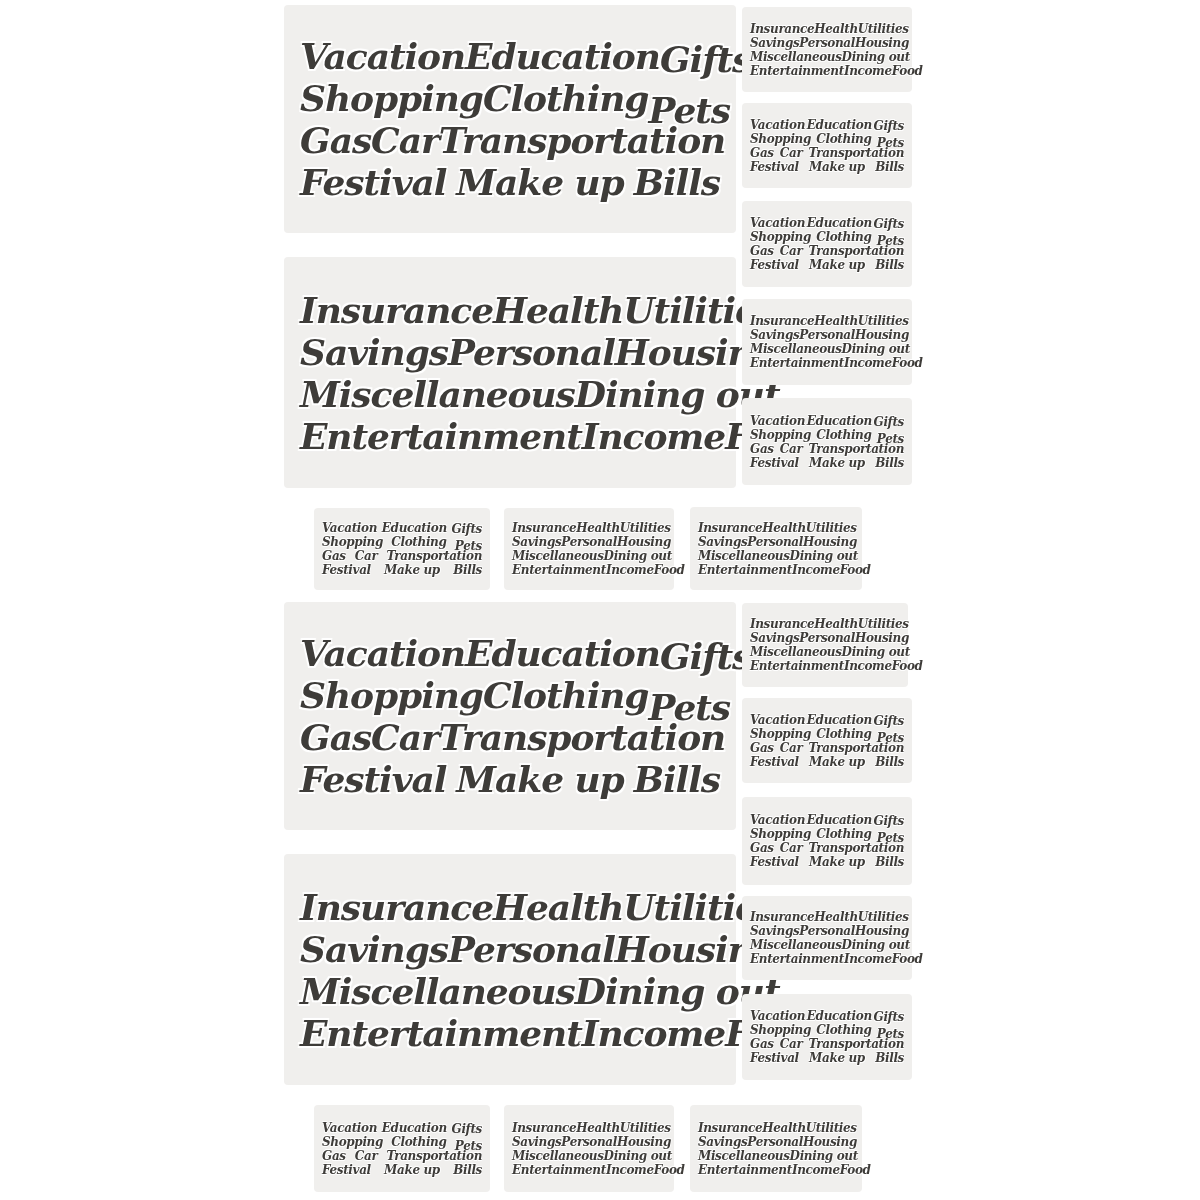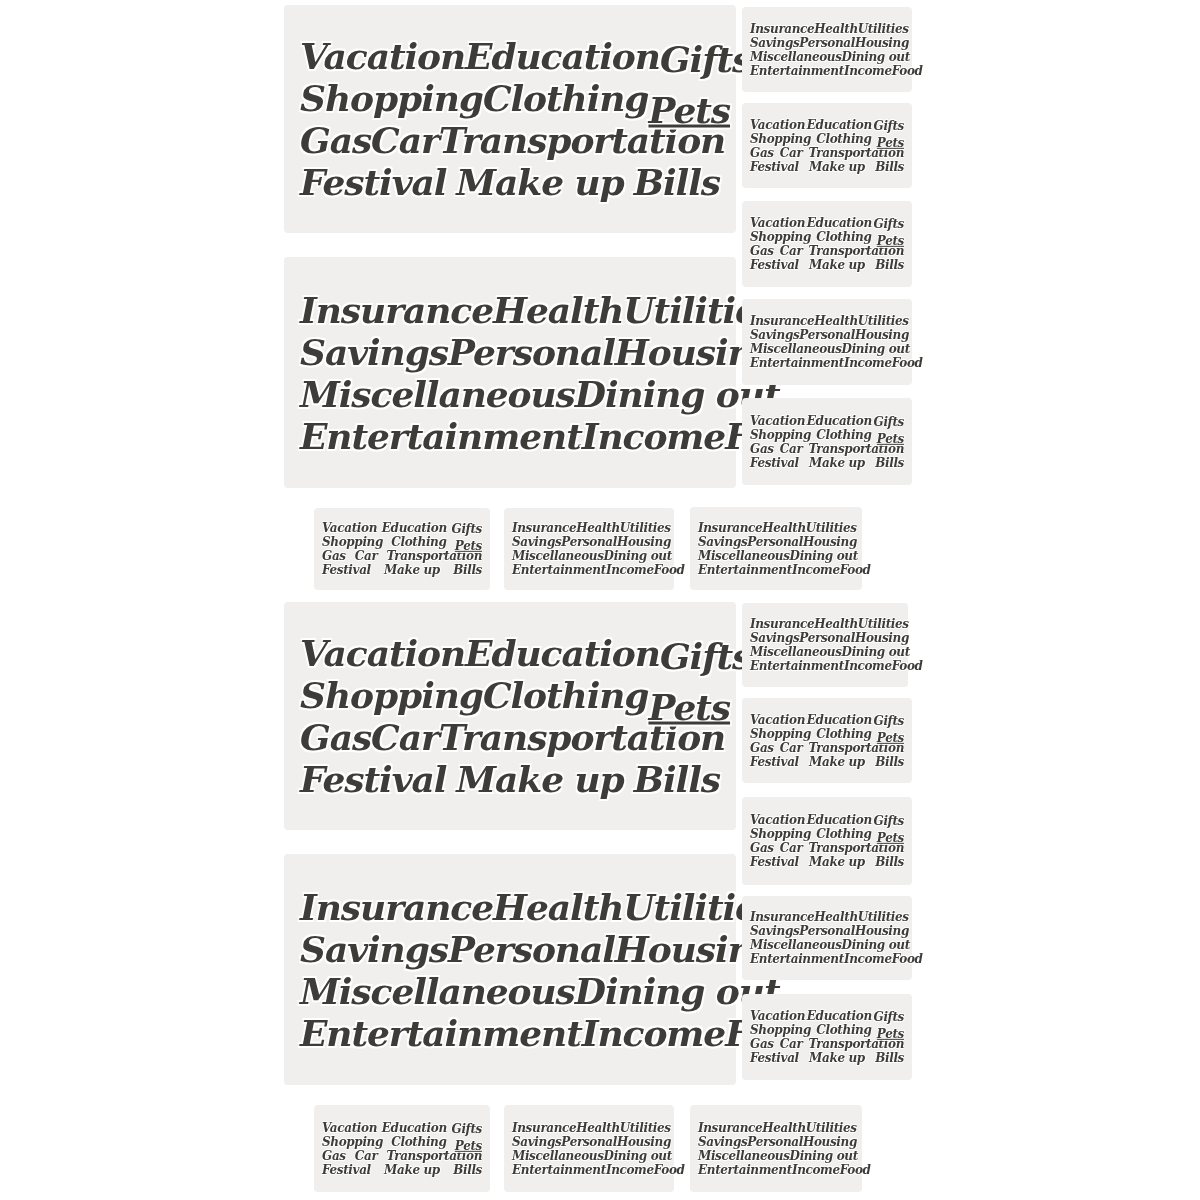--- a/index.html
+++ b/index.html
@@ -41,21 +41,21 @@
     text-shadow:
       -0.045em -0.045em 0.02em #ffffff,
        0.045em -0.045em 0.02em #ffffff,
       -0.045em  0.045em 0.02em #ffffff,
        0.045em  0.045em 0.02em #ffffff,
        0 0 0.08em #ffffff;
   }
   .sheet.large .word { font-size: 36px; }
   .sheet.small .word { font-size: 12px; }
   
-  .sheet.set1 .row:nth-child(2) .word:nth-child(3) { transform: translateY(0.32em); text-decoration: underline; }
+  .sheet.set1 .row:nth-child(2) .word:nth-child(3) { transform: translateY(0.32em); }
   .sheet.set1 .row:nth-child(1) .word:nth-child(3) { transform: translateY(0.08em); }
 </style>
 </head>
 <body>
 
 <div id="canvas" style="background: rgb(255, 255, 255);">
     <div class="sheet large set1" style="left: 284px; top: 5px; width: 452px; height: 228px; background: rgb(240, 239, 237);">
       <div class="row">
         <span class="word" style="color: rgb(62, 60, 57);">Vacation</span>
         <span class="word" style="color: rgb(62, 60, 57);">Education</span>

